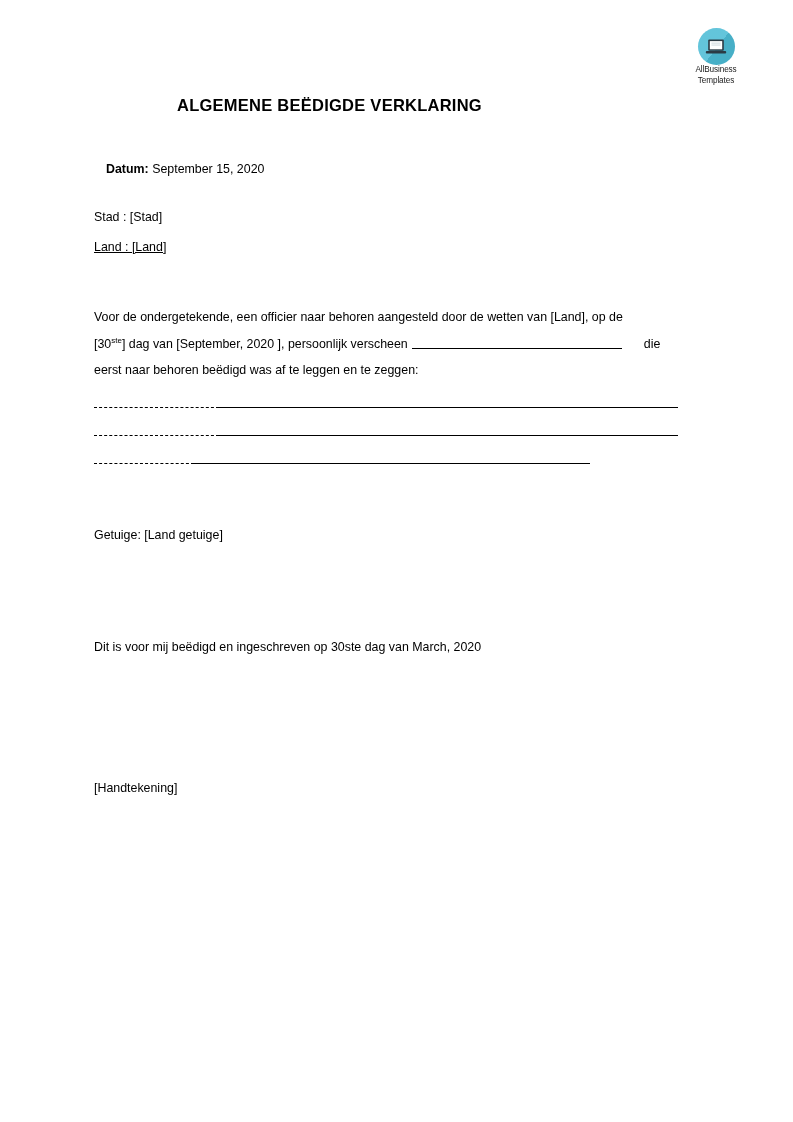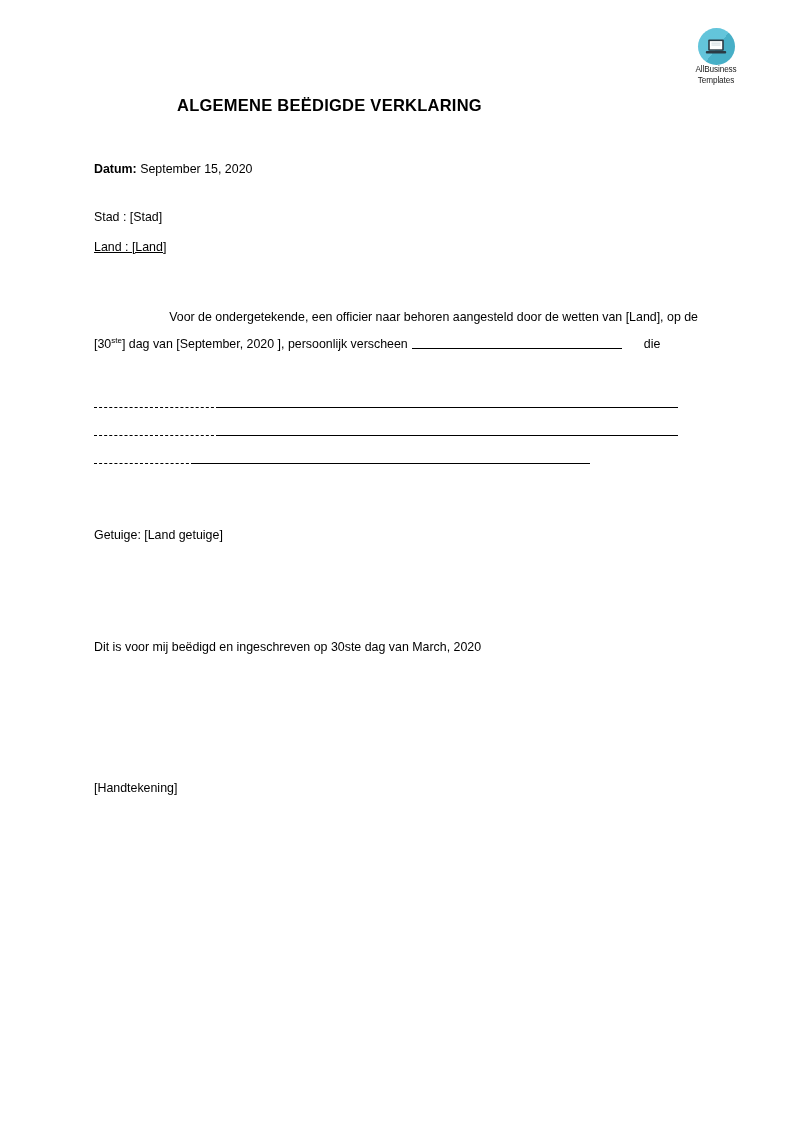--- a/index.html
+++ b/index.html
@@ -90,21 +90,21 @@
     width: 604px;
     text-align: justify;
     color: #000;
   }
   .para .l {
     display: block;
     white-space: nowrap;
   }
   .para .justified {
     display: flex;
-    justify-content: flex-end;
+    justify-content: flex-start;
   }
   b.lbl { font-weight: bold; }
 
   sup.ste {
     font-size: 8px;
     vertical-align: super;
     line-height: 0;
   }
 
   .blank-fill {
@@ -154,32 +154,33 @@
   <div class="logo-text">
     <span>AllBusiness</span>
     <span>Templates</span>
   </div>
 </div>
 
 <div class="doc-title">ALGEMENE  BEËDIGDE VERKLARING</div>
 
 <div class="body-area">
 
-  <div class="line" style="top:161px;">
+  <div class="line" style="top:161px;margin-left:12px;">
     <b class="lbl">Datum:</b><span>&nbsp;</span><span>September 15, 2020</span>
   </div>
 
   <div class="line" style="top:209px;">Stad : [Stad]</div>
   <div class="line" style="top:239px;text-decoration:underline;">Land : [Land]</div>
 
   <div class="para" style="top:304px;">
     <span class="l justified">
       <span>Voor de ondergetekende, een officier naar behoren aangesteld door de wetten van [Land], op de</span>
     </span>
     <span class="l"><span>[30</span><sup class="ste">ste</sup><span>] dag van [September, 2020 ], persoonlijk verscheen</span><span class="blank-fill"></span><span style="display:inline-block;width:18px;"></span><span>die</span></span>
+    <span class="l">eerst naar behoren beëdigd was af te leggen en te zeggen:</span>
   </div>
 
   <div class="rule-row" style="top:396px;">
     <span class="rule-dash" style="width:125px;"></span>
     <span class="rule" style="left:125px;width:459px;"></span>
   </div>
   <div class="rule-row" style="top:424px;">
     <span class="rule-dash" style="width:125px;"></span>
     <span class="rule" style="left:125px;width:459px;"></span>
   </div>

